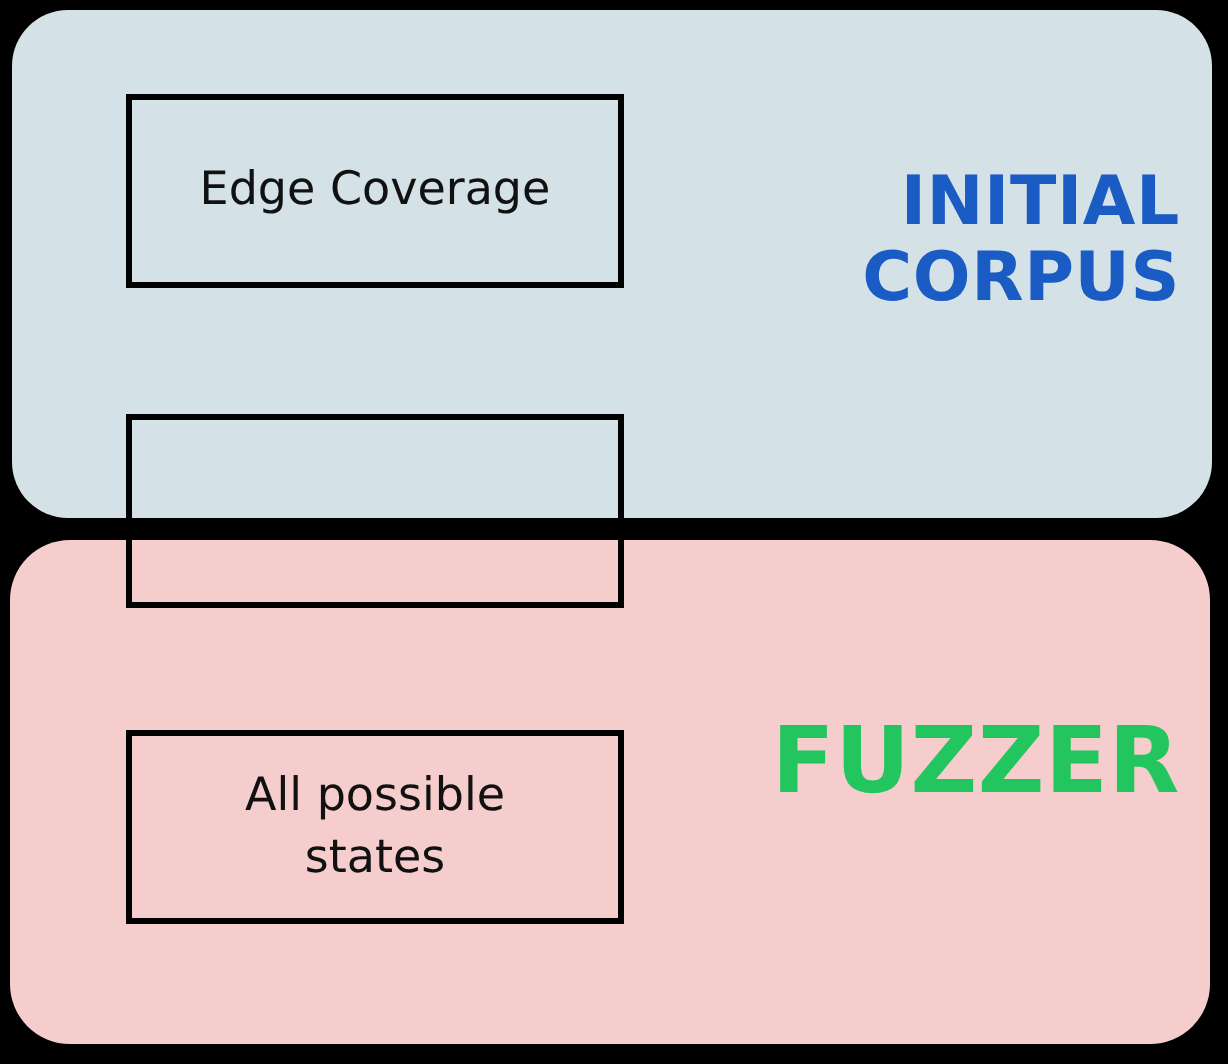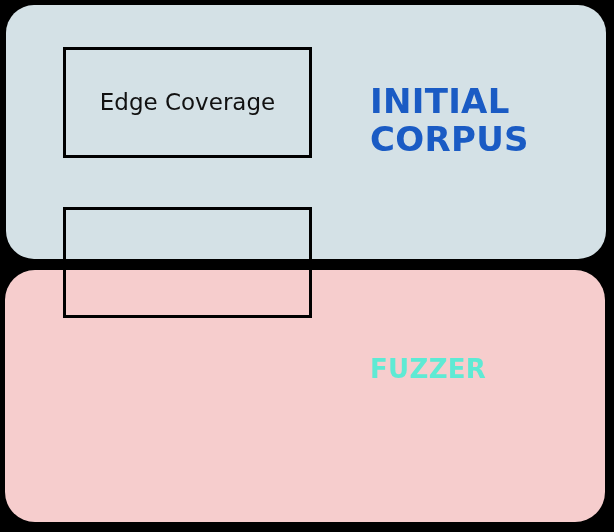--- a/index.html
+++ b/index.html
@@ -42,48 +42,48 @@
     height: 252px;
     background: #f6cdcd;
     border-radius: 30px;
     z-index: 1;
   }
 
   
   .region-label {
     position: absolute;
     font-weight: bold;
-    text-align: left;
+    text-align: right;
     line-height: 1.12;
     letter-spacing: 0.3px;
     white-space: pre-line;
     z-index: 3;
   }
   #label-initial-corpus {
     left: 370px;
     top: 82px;
     width: 220px;
     font-size: 34px;
     color: #1a5bc4;
   }
   #label-fuzzer {
     left: 370px;
     top: 355px;
     width: 220px;
-    font-size: 26px;
-    color: #5eead4;
+    font-size: 46px;
+    color: #22c55e;
   }
 
   
   .concept-box {
     position: absolute;
     box-sizing: border-box;
     left: 63px;
     width: 249px;
-    height: 111px;
+    height: 97px;
     border: 3px solid #000000;
     background: transparent;
     display: flex;
     align-items: center;
     justify-content: center;
     z-index: 4;
   }
   .concept-box .concept-label {
     font-size: 23px;
     color: #111111;
@@ -125,14 +125,18 @@
   <div class="concept-box" id="box-edge-coverage">
     <span class="concept-label">Edge Coverage</span>
   </div>
 
   <div class="concept-box" id="box-complete-path">
     <span class="straddle-fill top"></span>
     <span class="straddle-fill gap"></span>
     <span class="straddle-fill bottom"></span>
   </div>
 
+  <div class="concept-box" id="box-all-states">
+    <span class="concept-label">All possible
+states</span>
+  </div>
 
 </div>
 
 </body></html>

